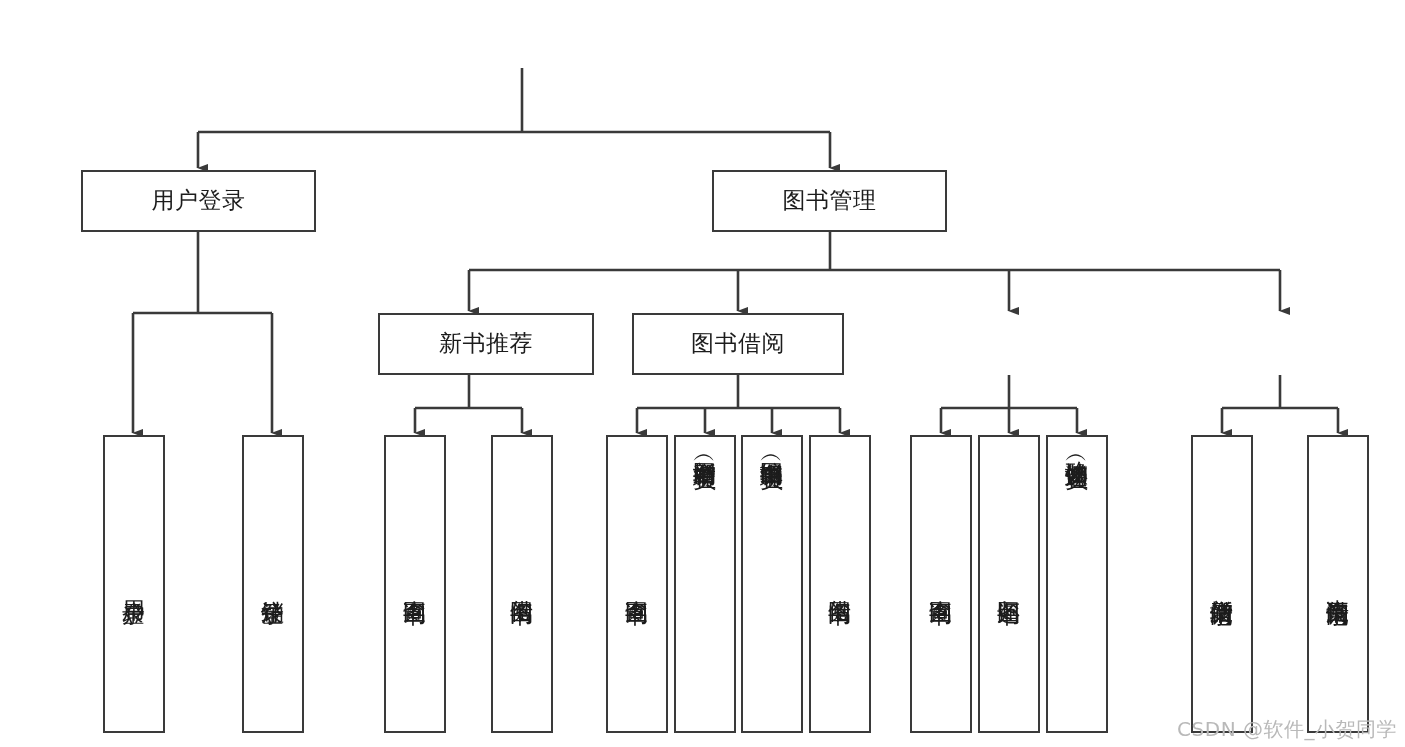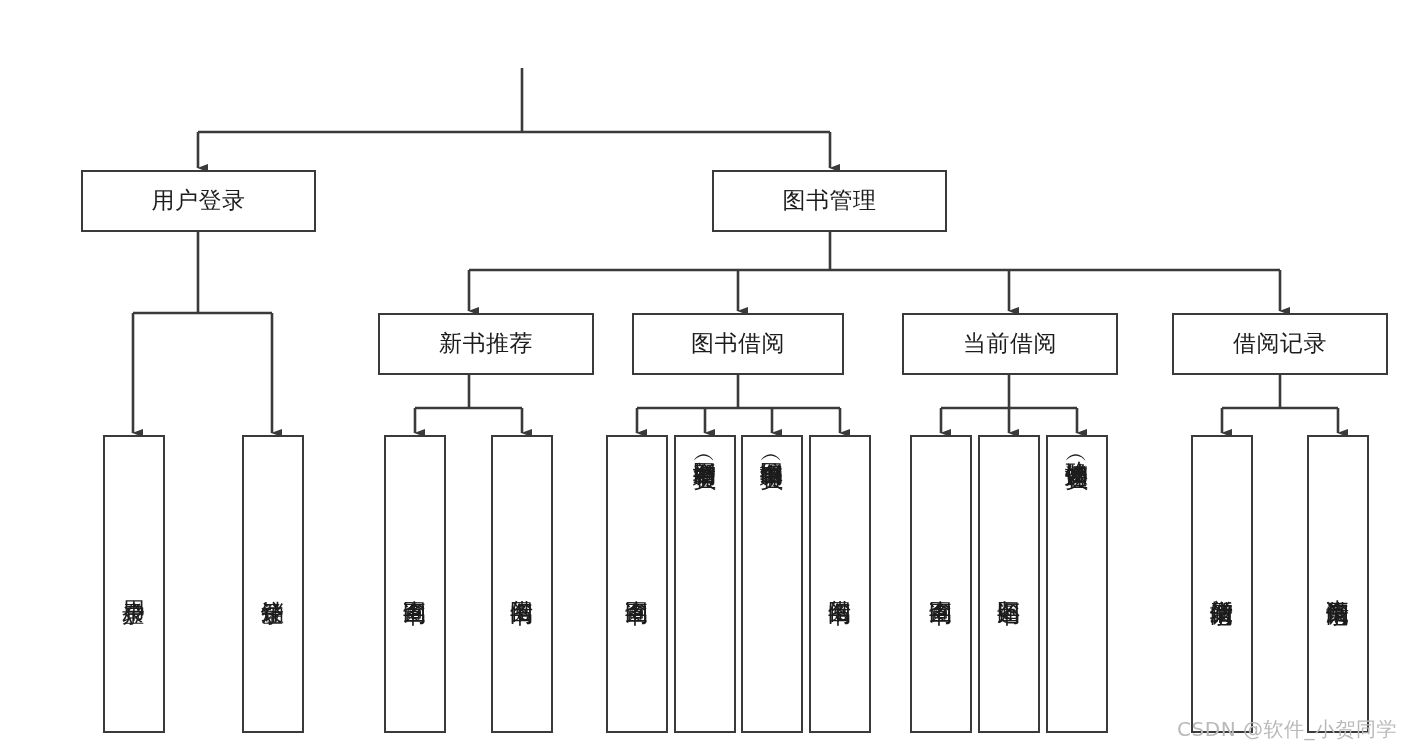--- a/index.html
+++ b/index.html
@@ -137,26 +137,20 @@
   <div class="node-box" style="left:712px; top:170px; width:235px; height:62px;">
     <span class="node-label-h">图书管理</span>
   </div>
 
   <div class="node-box" style="left:378px; top:313px; width:216px; height:62px;">
     <span class="node-label-h">新书推荐</span>
   </div>
   <div class="node-box" style="left:632px; top:313px; width:212px; height:62px;">
     <span class="node-label-h">图书借阅</span>
   </div>
-  <div class="node-box" style="left:902px; top:313px; width:216px; height:62px;">
-    <span class="node-label-h">当前借阅</span>
-  </div>
-  <div class="node-box" style="left:1172px; top:313px; width:216px; height:62px;">
-    <span class="node-label-h">借阅记录</span>
-  </div>
 
   <div class="node-box leaf centered" style="left:103px; top:435px; width:62px; height:298px;">
     <span class="node-label-v">用户登录</span>
   </div>
   <div class="node-box leaf centered" style="left:242px; top:435px; width:62px; height:298px;">
     <span class="node-label-v">注销登录</span>
   </div>
 
   <div class="node-box leaf centered" style="left:384px; top:435px; width:62px; height:298px;">
     <span class="node-label-v">查询图书</span>

